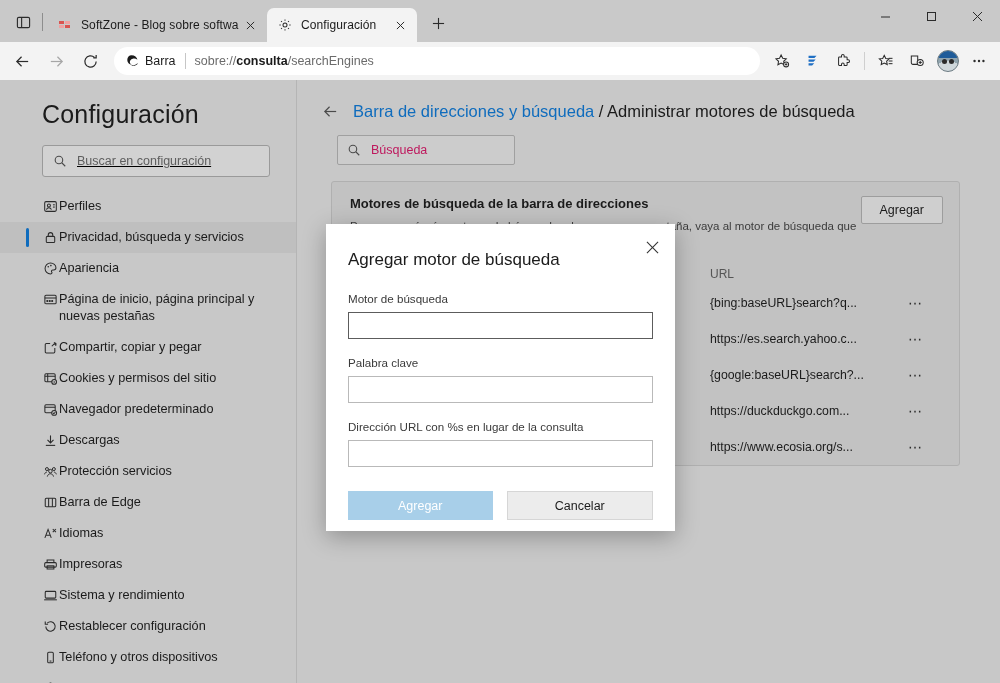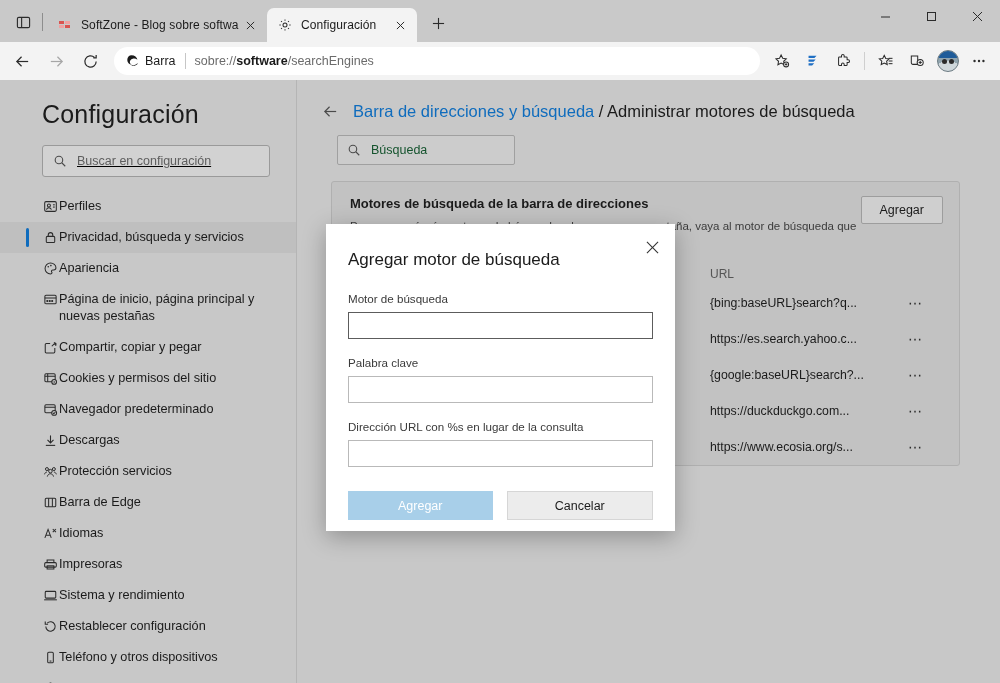--- a/index.html
+++ b/index.html
@@ -103,21 +103,21 @@
   
   .main { flex: 1 1 auto; position: relative; padding: 22px 40px 0 24px; }
   .breadcrumb { display: flex; align-items: center; gap: 14px; margin-bottom: 14px; }
   .bc-back { width: 18px; height: 18px; display: flex; align-items: center;
              justify-content: center; }
   .bc-text { font-size: 16.5px; color: #1b1b1b; white-space: nowrap; }
   .bc-text .link { color: #0f6cbd; }
   .content-search { width: 178px; height: 30px; border: 1px solid #a0a0a0;
                     border-radius: 2px; background: #cccccc; display: flex;
                     align-items: center; gap: 10px; padding: 0 9px; margin: 0 0 16px 16px; }
-  .content-search .ph { font-size: 12.5px; color: #14532d; }
+  .content-search .ph { font-size: 12.5px; color: #be185d; }
 
   .card { margin-left: 10px; background: #c2c2c2; border: 1px solid #b0b0b0;
           border-radius: 3px; padding: 14px 16px 0 18px; min-height: 280px; }
   .card-head { display: flex; align-items: flex-start; justify-content: space-between; }
   .card-title { font-size: 13px; font-weight: 700; color: #1b1b1b; }
   .card-desc { font-size: 11.5px; color: #3c3c3c; margin-top: 8px; line-height: 15px;
                max-width: 520px; }
   .btn-agregar { border: 1px solid #9d9d9d; background: #cfcfcf; border-radius: 2px;
                  font-size: 12.5px; color: #1b1b1b; padding: 6px 18px; white-space: nowrap; }
 
@@ -253,21 +253,21 @@
 
   <div class="omnibox">
     <span class="edge-brand">
       <svg width="15" height="15" viewBox="0 0 16 16">
         <path d="M8 1.4c3.3 0 5.9 2 6.3 4.8-1.4-1.2-3.3-1.6-5-1.1-2.1.6-3.3 2.3-3 4 .2 1.1.9 1.9 1.8 2.4-2.6-.5-4.6-2.6-4.6-5.2C3.5 3.6 5.5 1.4 8 1.4z" fill="#1b1b1b"></path>
         <path d="M14.4 10.6c-1 1.2-2.6 2-4.4 2-1.2 0-2-.5-2.3-1.2 1.3.7 3.4.7 4.9-.2.9-.5 1.5-1.1 1.8-1.6z" fill="#1b1b1b"></path>
       </svg>
       <span>Barra</span>
     </span>
     <span class="omni-sep"></span>
-    <span class="omni-url"><span>sobre://</span><b>software</b><span>/searchEngines</span></span>
+    <span class="omni-url"><span>sobre://</span><b>consulta</b><span>/searchEngines</span></span>
   </div>
 
   <div class="tb-icons">
     <div class="tb-btn">
       <svg width="16" height="16" viewBox="0 0 18 18" fill="none" stroke="#2b2b2b" stroke-width="1.15">
         <path d="M8 2.2l1.8 3.7 4 .6-2.9 2.8.7 4-3.6-1.9-3.6 1.9.7-4L2.2 6.5l4-.6z"></path>
         <circle cx="13.6" cy="12.8" r="2.8" fill="#f3f3f3"></circle>
         <line x1="13.6" y1="11.4" x2="13.6" y2="14.2"></line>
           <line x1="12.2" y1="12.8" x2="15" y2="12.8"></line>
       </svg>

